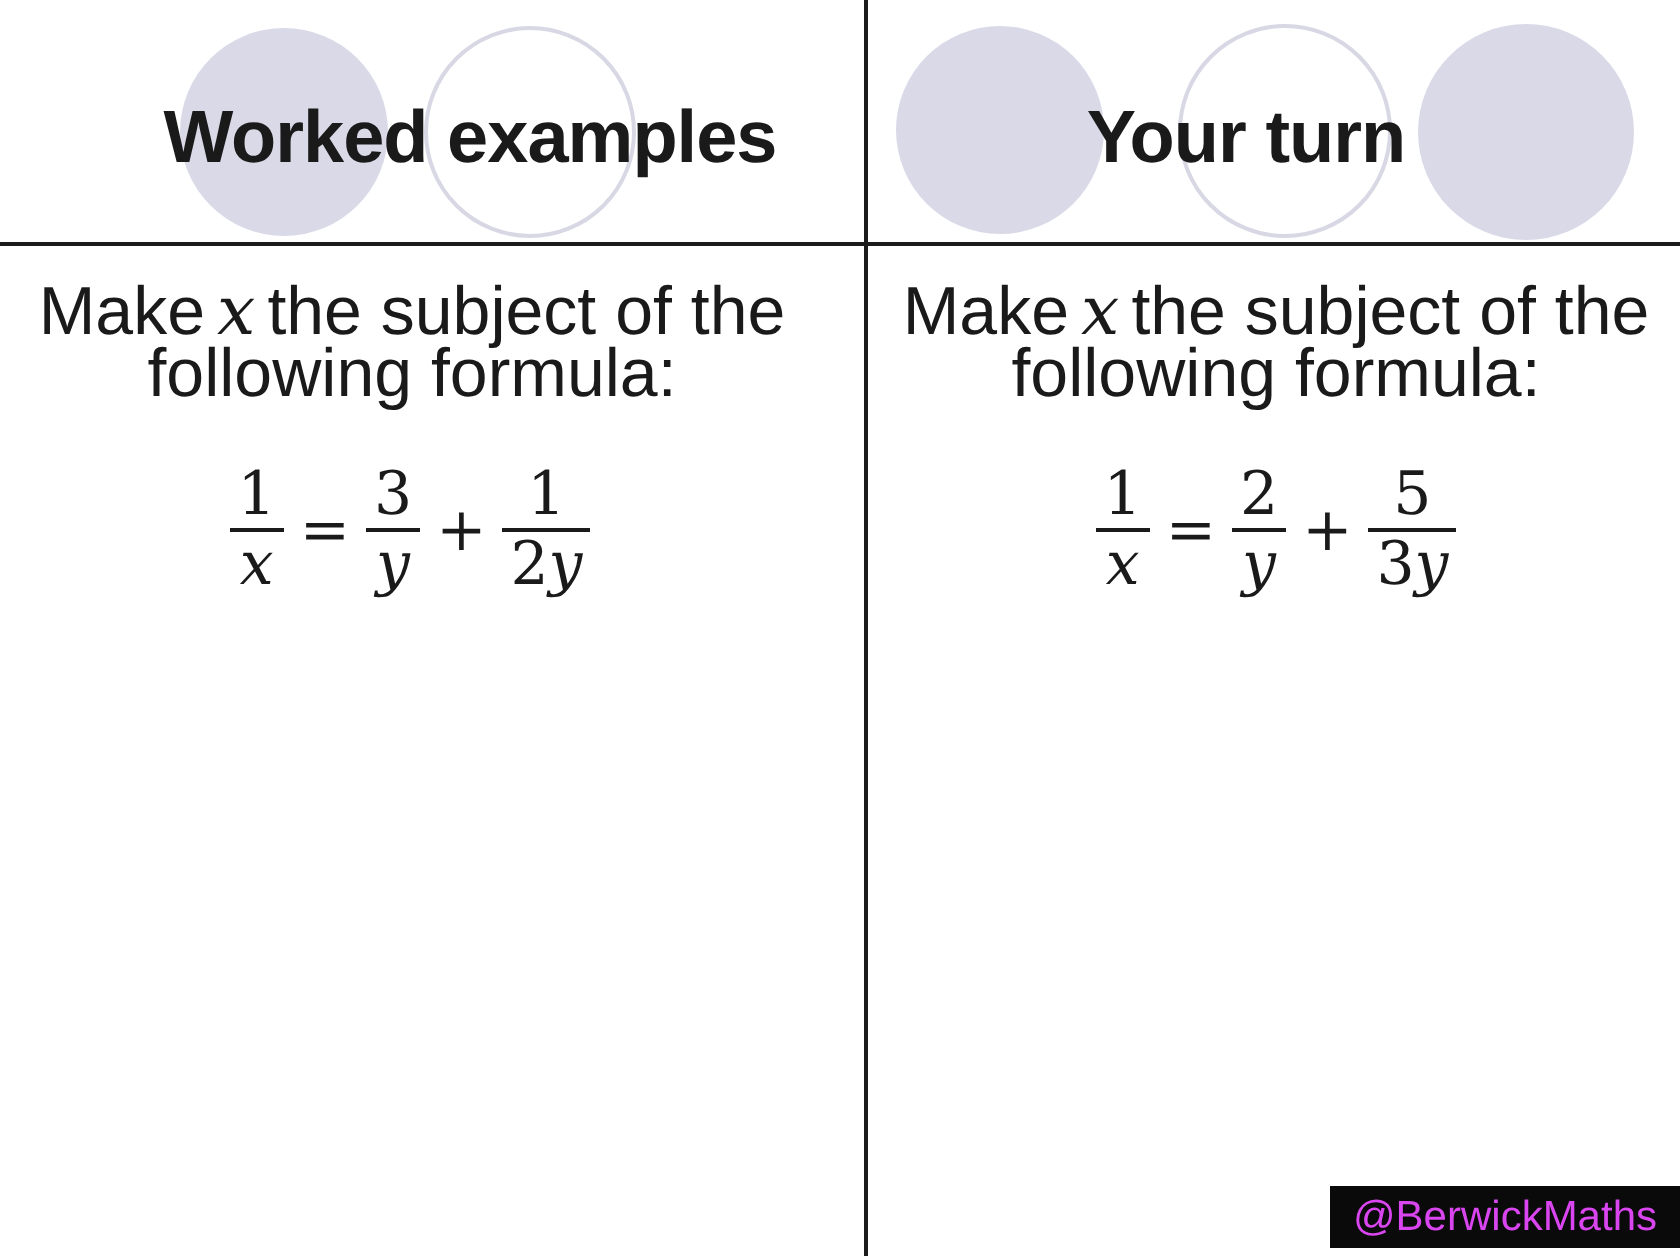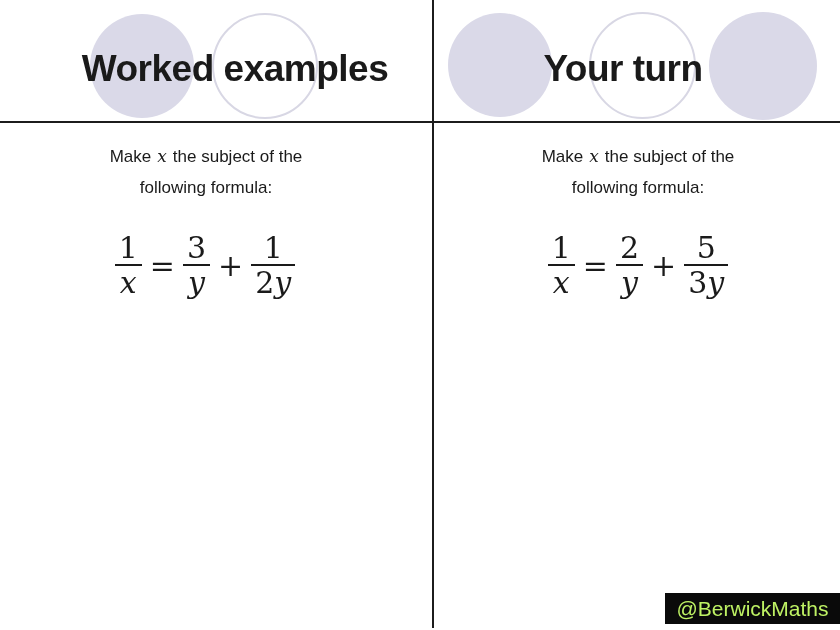--- a/index.html
+++ b/index.html
@@ -27,21 +27,21 @@
   .title{
     position:absolute;top:44px;height:50px;line-height:50px;
     font-size:37px;font-weight:700;letter-spacing:-0.5px;
     text-align:center;z-index:2;white-space:nowrap;
   }
   .title.left{left:0;width:470px;}
   .title.right{left:435px;width:376px;}
   
   .prompt{
     position:absolute;top:141px;
-    font-size:17px;line-height:31px;
+    font-size:34px;line-height:31px;
     text-align:center;z-index:2;
   }
   .prompt.left{left:0;width:412px;}
   .prompt.right{left:436px;width:404px;}
   .mvar{font-family:"DejaVu Serif",serif;font-style:italic;}
   .prompt .mvar{margin:0 6px;}
   
   .formula{
     position:absolute;top:231px;
     display:flex;align-items:center;justify-content:center;
@@ -50,21 +50,21 @@
   .formula.left{left:0;width:410px;}
   .formula.right{left:436px;width:404px;}
   .frac{display:inline-flex;flex-direction:column;align-items:center;}
   .num,.den{line-height:33px;height:33px;padding:0 4px;white-space:nowrap;}
   .fbar{display:block;height:2px;background:#1a1a1a;align-self:stretch;}
   .den .coef{font-style:normal;}
   .op{margin:0 8px;}
   
   .badge{
     position:absolute;left:665px;top:593px;width:175px;height:31px;
-    background:#0a0a0a;color:#bef264;
+    background:#0a0a0a;color:#d946ef;
     display:flex;align-items:center;justify-content:center;
     font-size:21px;z-index:4;
   }
 </style>
 </head>
 <body>
 
 <div class="slide">
 
   <div class="circle filled c-l1"></div>

